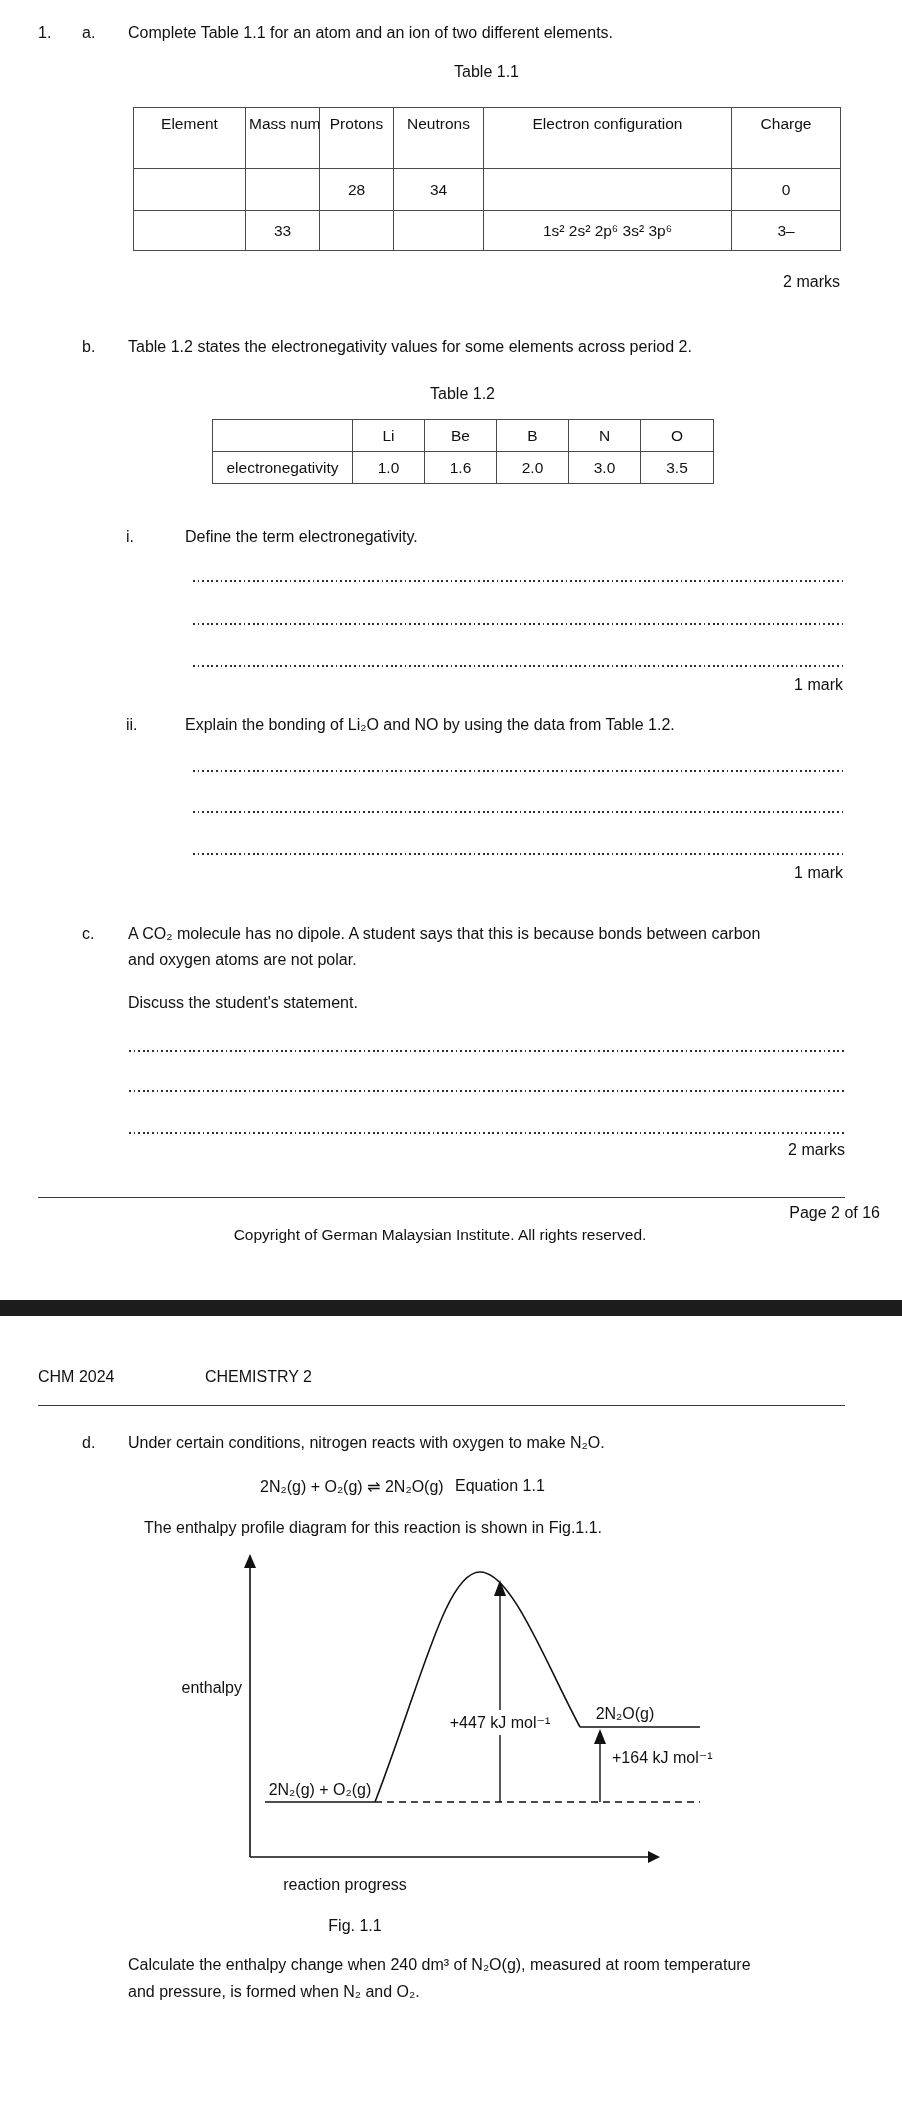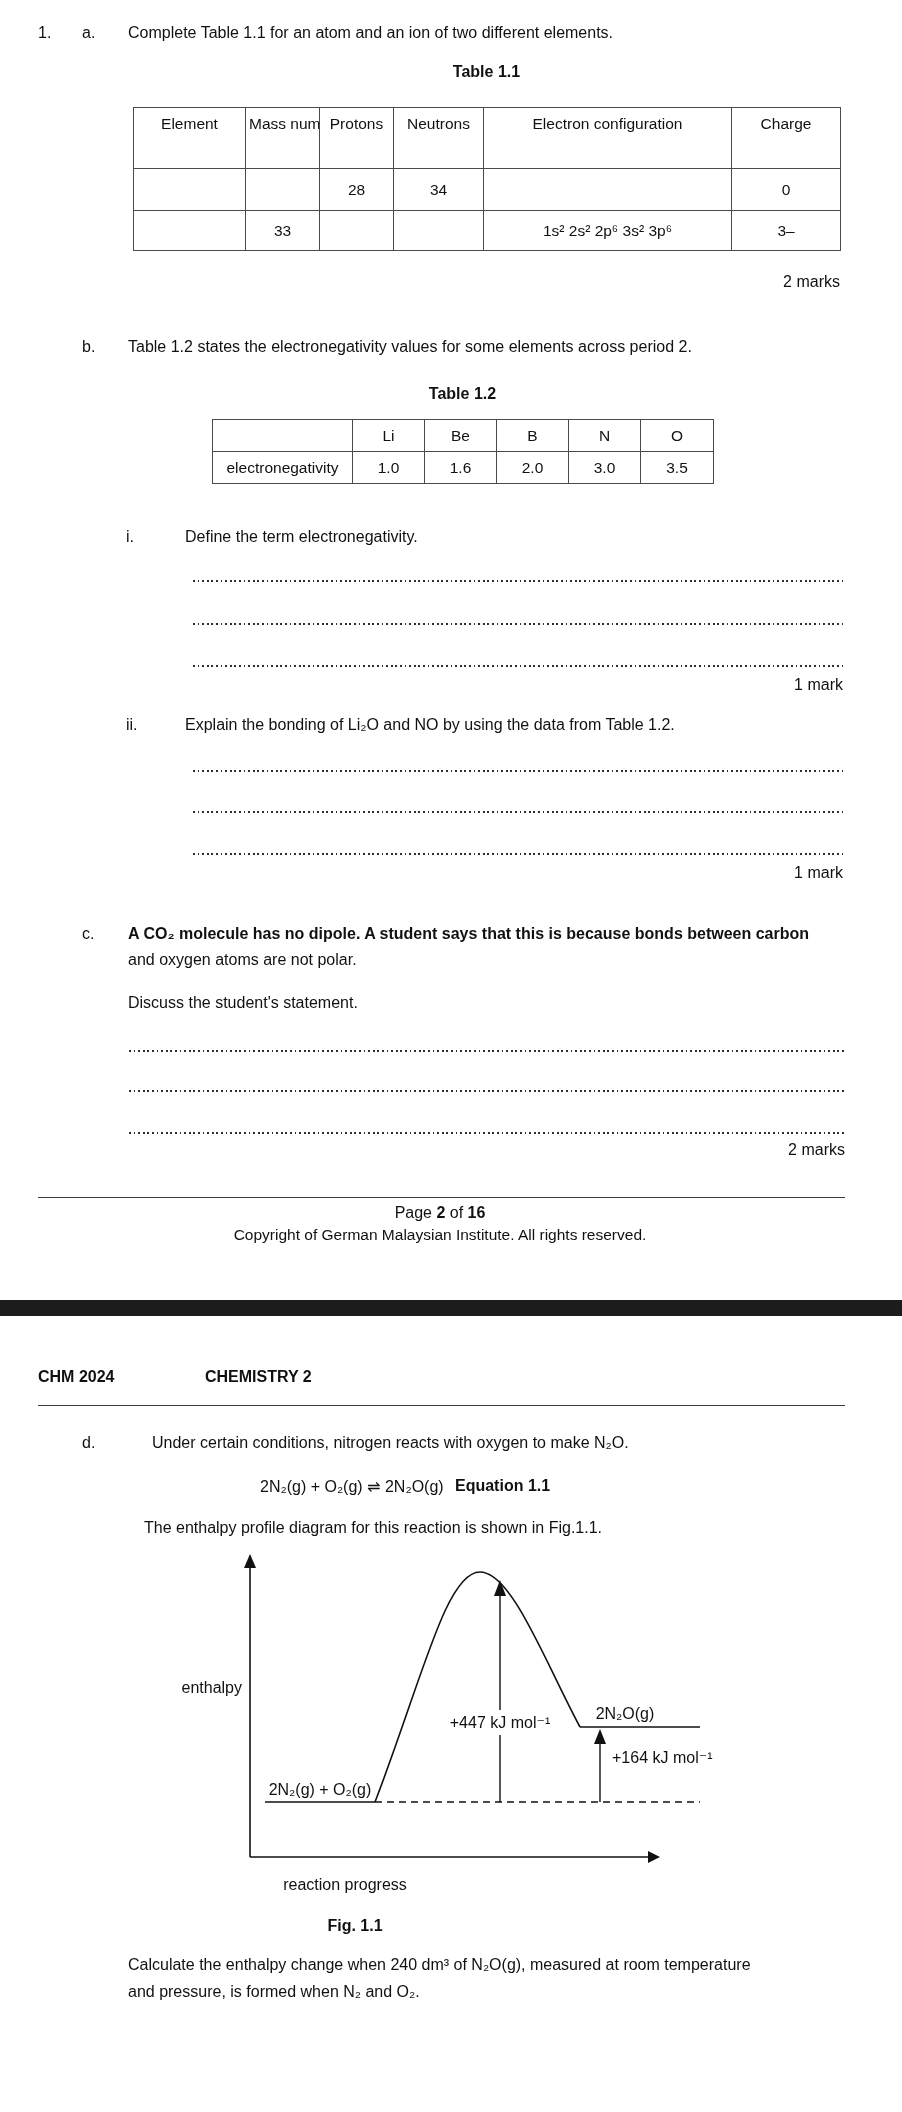--- a/index.html
+++ b/index.html
@@ -1,19 +1,19 @@
 <!DOCTYPE html>
 <html><head>
 <meta charset="utf-8">
 <style>
   html,body{margin:0;padding:0;background:#ffffff;}
   #page{position:relative;width:902px;height:2112px;background:#ffffff;overflow:hidden;
         font-family:"Liberation Sans","DejaVu Sans",sans-serif;color:#111;font-size:16px;}
   .abs{position:absolute;white-space:nowrap;}
-  .bold{font-weight:bold;}
+  .bold{font-weight:normal;}
   .center{text-align:center;}
   .right{text-align:right;}
   .dotline{position:absolute;height:2px;
      background-image:repeating-linear-gradient(90deg,#2e2e2e 0 1.8px,transparent 1.8px 4.6px);}
   .hline{position:absolute;height:0;border-top:1.4px solid #3a3a3a;}
   table.sheet{border-collapse:collapse;table-layout:fixed;width:100%;height:100%;border-radius:22px;}
   table.sheet td{border:1.2px solid #4a4a4a;text-align:center;vertical-align:middle;
      font-size:15.5px;padding:2px 3px;overflow:hidden;}
   table.sheet tr.hdr td{vertical-align:top;padding-top:7px;}
   #pagebreak-bar{position:absolute;left:0;width:902px;background:#1c1c1c;}
@@ -115,42 +115,42 @@
   <div class="abs right" style="left:643px;top:676px;width:200px;">1 mark</div>
 
   <span class="abs" style="left:126px;top:716px;">ii.</span>
   <span class="abs" style="left:185px;top:716px;">Explain the bonding of Li₂O and NO by using the data from Table 1.2.</span>
   <div class="dotline" style="left:193px;top:770px;width:650px;"></div>
   <div class="dotline" style="left:193px;top:811px;width:650px;"></div>
   <div class="dotline" style="left:193px;top:853px;width:650px;"></div>
   <div class="abs right" style="left:643px;top:864px;width:200px;">1 mark</div>
 
   <span class="abs" style="left:82px;top:925px;">c.</span>
-  <span class="abs" style="left:128px;top:925px;font-weight:bold;">A CO₂ molecule has no dipole. A student says that this is because bonds between carbon</span>
+  <span class="abs" style="left:128px;top:925px;">A CO₂ molecule has no dipole. A student says that this is because bonds between carbon</span>
   <span class="abs" style="left:128px;top:951px;">and oxygen atoms are not polar.</span>
   <span class="abs" style="left:128px;top:994px;">Discuss the student's statement.</span>
   <div class="dotline" style="left:129px;top:1050px;width:716px;"></div>
   <div class="dotline" style="left:129px;top:1090px;width:716px;"></div>
   <div class="dotline" style="left:129px;top:1132px;width:716px;"></div>
   <div class="abs right" style="left:645px;top:1141px;width:200px;">2 marks</div>
 
   <div class="hline" style="left:38px;top:1197px;width:807px;"></div>
-  <div class="abs center" style="left:0px;top:1204px;width:880px;">
+  <div class="abs center" style="left:0px;top:1204px;width:880px;text-align:right;">
     <span>Page </span><span class="bold">2</span><span> of </span><span class="bold">16</span>
   </div>
   <div class="abs center" style="left:0px;top:1226px;width:880px;font-size:15.5px;">Copyright of German Malaysian Institute. All rights reserved.</div>
 
   <div id="pagebreak-bar" style="top:1300px;height:16px;"></div>
 
   <span class="abs bold" style="left:38px;top:1368px;">CHM 2024</span>
   <span class="abs bold" style="left:205px;top:1368px;">CHEMISTRY 2</span>
   <div class="hline" style="left:38px;top:1405px;width:807px;"></div>
 
   <span class="abs" style="left:82px;top:1434px;">d.</span>
-  <span class="abs" style="left:128px;top:1434px;margin-left:24px;">Under certain conditions, nitrogen reacts with oxygen to make N₂O.</span>
+  <span class="abs" style="left:128px;top:1434px;">Under certain conditions, nitrogen reacts with oxygen to make N₂O.</span>
 
   <span class="abs" style="left:260px;top:1477px;">2N₂(g) + O₂(g) ⇌ 2N₂O(g)</span>
   <span class="abs bold" style="left:455px;top:1477px;">Equation 1.1</span>
 
   <span class="abs" style="left:144px;top:1519px;">The enthalpy profile diagram for this reaction is shown in Fig.1.1.</span>
 
   <svg class="abs" style="left:170px;top:1552px;" width="590" height="315" viewBox="0 0 590 315">
 
     <line x1="80" y1="305" x2="80" y2="12" stroke="#111" stroke-width="1.6"></line>
     <polygon points="74,16 86,16 80,2" fill="#111"></polygon>

